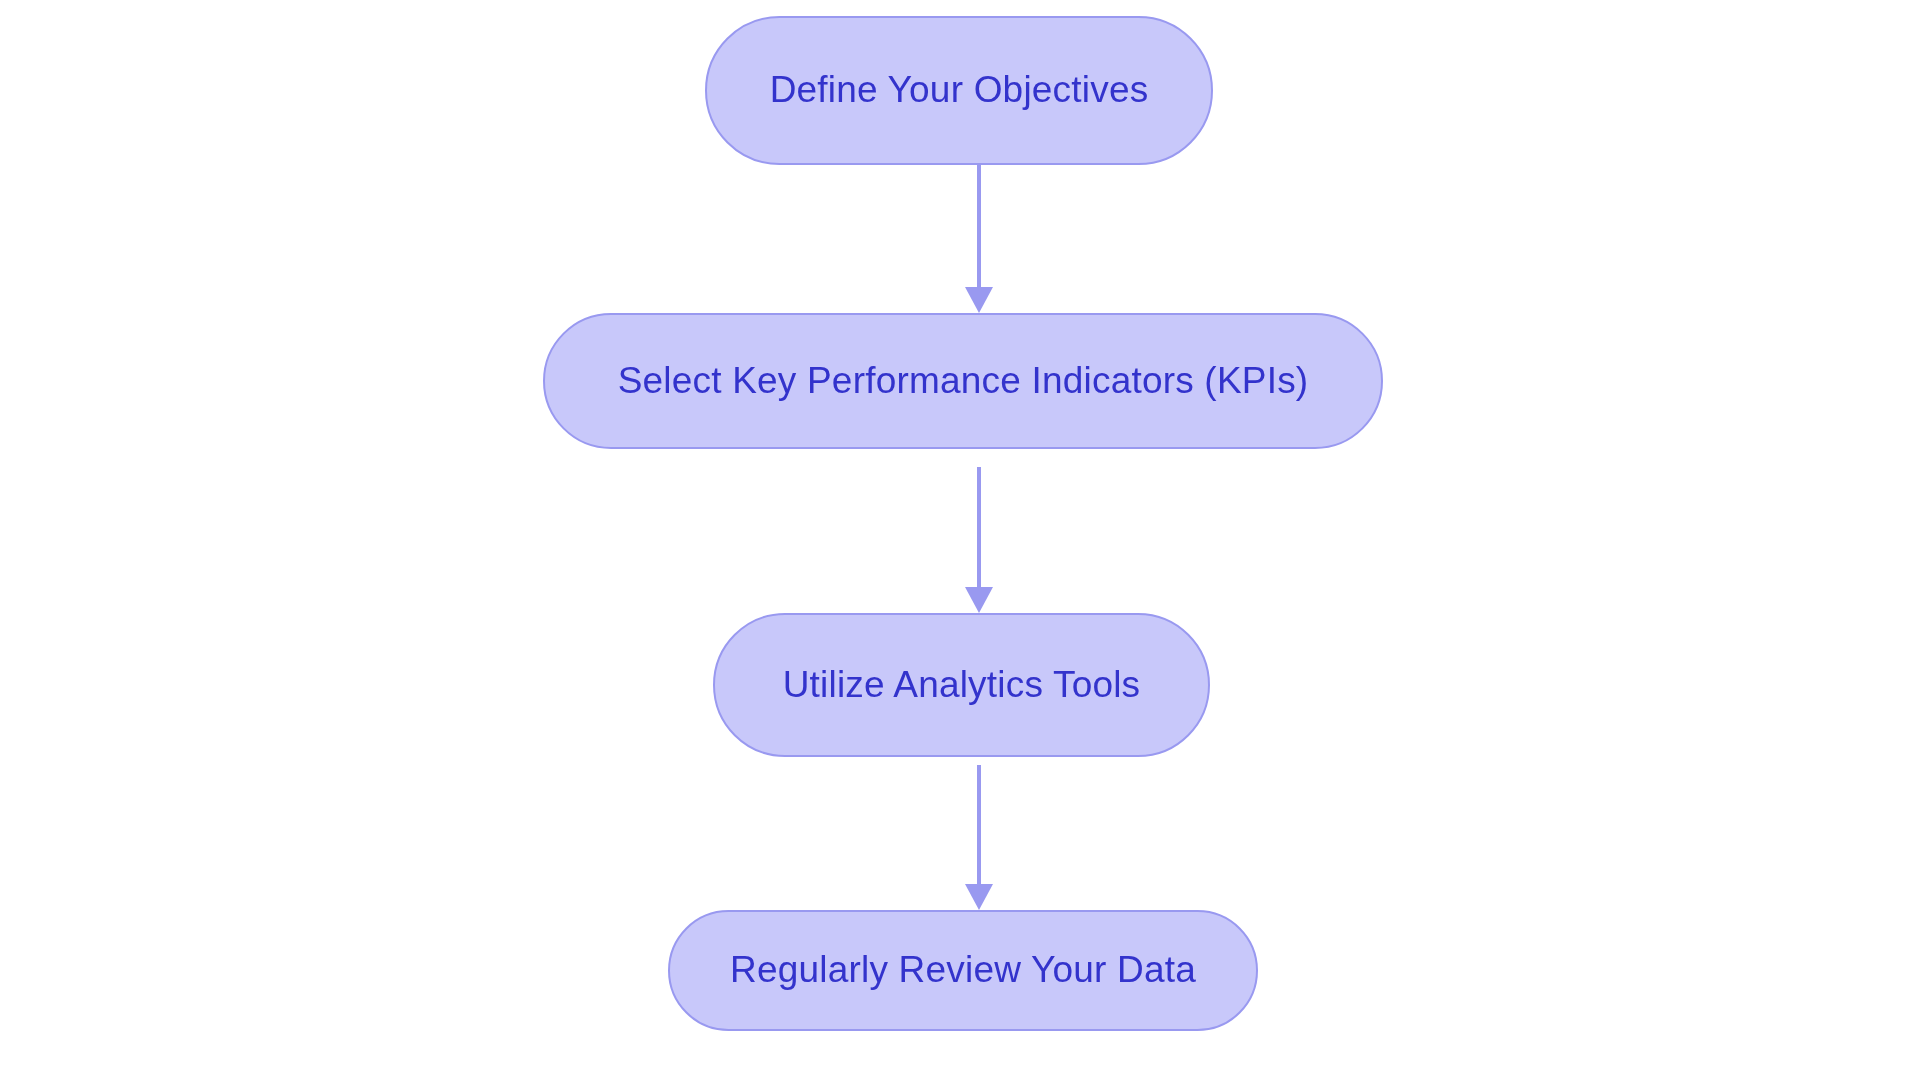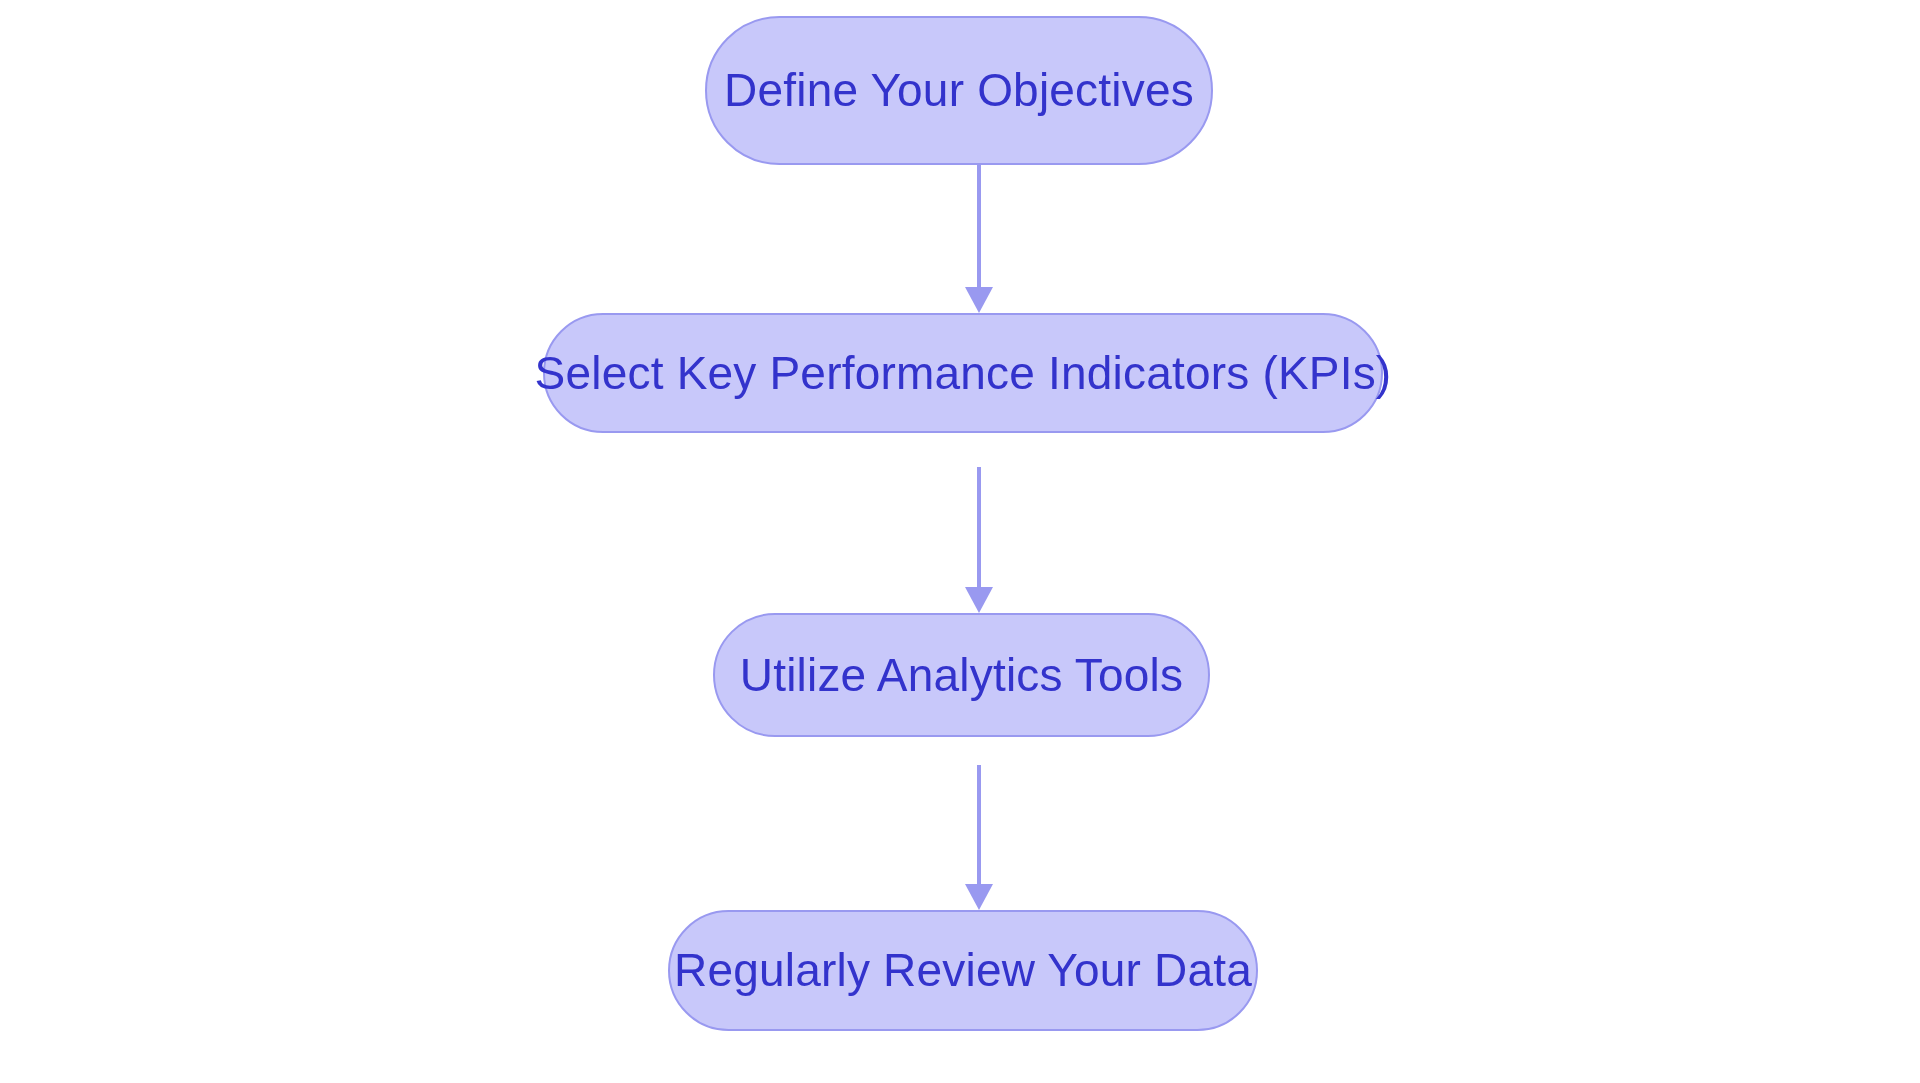--- a/index.html
+++ b/index.html
@@ -31,33 +31,33 @@
     justify-content: center;
     background: #c8c8fa;
     border: 2px solid #9999f0;
     border-radius: 999px;
     z-index: 2;
   }
 
   .node-label {
     color: #3333cc;
     font-family: "Liberation Sans", "DejaVu Sans", sans-serif;
-    font-size: 46px;
+    font-size: 37px;
     font-weight: 400;
     line-height: 1.15;
     letter-spacing: 0.2px;
     white-space: nowrap;
     text-align: center;
     -webkit-font-smoothing: antialiased;
   }
 
   
   #node-0 { left: 705px;  top: 16px;   width: 508px; height: 149px; }
-  #node-1 { left: 543px;  top: 313px;  width: 840px; height: 120px; }
-  #node-2 { left: 713px;  top: 613px;  width: 497px; height: 124px; }
+  #node-1 { left: 543px;  top: 313px;  width: 840px; height: 136px; }
+  #node-2 { left: 713px;  top: 613px;  width: 497px; height: 144px; }
   #node-3 { left: 668px;  top: 910px;  width: 590px; height: 121px; }
 
   
   .edge {
     position: absolute;
     z-index: 1;
   }
   .edge-line {
     position: absolute;
     width: 4px;

